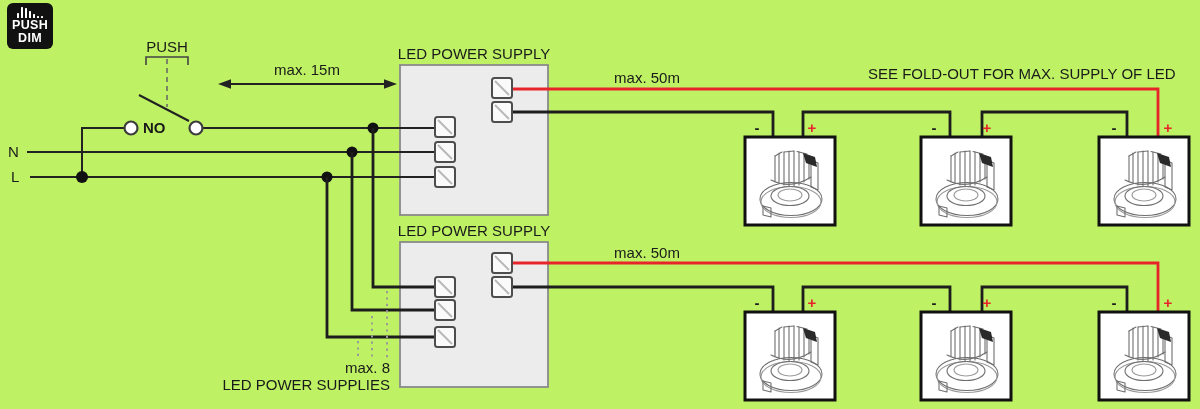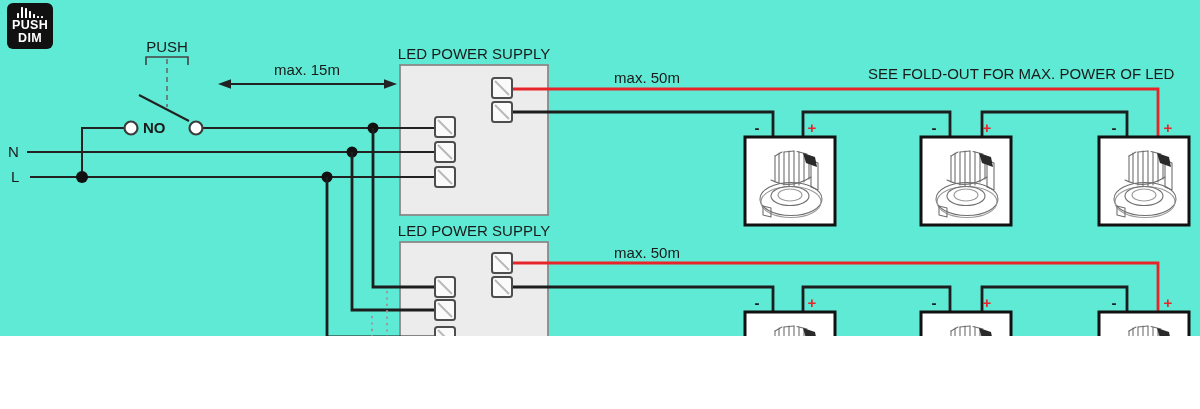--- a/index.html
+++ b/index.html
@@ -1,17 +1,17 @@
 <!DOCTYPE html>
 <html><head>
 <meta charset="utf-8">
 <style>
   html,body{margin:0;padding:0;background:#fff;}
   .canvas{
-    position:relative;width:1200px;height:336px;background:#5eead4;overflow:hidden;
+    position:relative;width:1200px;height:409px;background:#bef264;overflow:hidden;
     font-family:"Liberation Sans",sans-serif;
   }
   .wires{position:absolute;left:0;top:0;}
   .lbl{
     position:absolute;font-family:"Liberation Sans",sans-serif;color:#1a1a1a;
     font-size:15px;line-height:15px;white-space:nowrap;
   }
   .ctr{transform:translateX(-50%);}
   .rgt{transform:translateX(-100%);}
   .pol{font-weight:700;font-size:15px;line-height:15px;}
@@ -195,23 +195,24 @@
   <div class="lbl" style="left:143px;top:120px;font-weight:bold;">NO</div>
   <div class="lbl" style="left:8px;top:144px;">N</div>
   <div class="lbl" style="left:11px;top:169px;">L</div>
   <div class="lbl ctr" style="left:307px;top:62px;text-align:center;">max. 15m</div>
 
   <div class="lbl ctr" style="left:474px;top:46px;">LED POWER SUPPLY</div>
   <div class="lbl ctr" style="left:474px;top:223px;">LED POWER SUPPLY</div>
 
   <div class="lbl ctr" style="left:647px;top:70px;">max. 50m</div>
   <div class="lbl ctr" style="left:647px;top:245px;">max. 50m</div>
-  <div class="lbl" style="left:868px;top:66px;">SEE FOLD-OUT FOR MAX. POWER OF LED</div>
+  <div class="lbl" style="left:868px;top:66px;">SEE FOLD-OUT FOR MAX. SUPPLY OF LED</div>
 
   <div class="lbl rgt" style="left:390px;top:360px;">max. 8</div>
+  <div class="lbl rgt" style="left:390px;top:377px;">LED POWER SUPPLIES</div>
 
   <div class="lbl ctr pol" style="left:757px;top:120px;">-</div>
   <div class="lbl ctr pol red" style="left:812px;top:120px;">+</div>
   <div class="lbl ctr pol" style="left:934px;top:120px;">-</div>
   <div class="lbl ctr pol red" style="left:987px;top:120px;">+</div>
   <div class="lbl ctr pol" style="left:1114px;top:120px;">-</div>
   <div class="lbl ctr pol red" style="left:1168px;top:120px;">+</div>
 
   <div class="lbl ctr pol" style="left:757px;top:295px;">-</div>
   <div class="lbl ctr pol red" style="left:812px;top:295px;">+</div>

